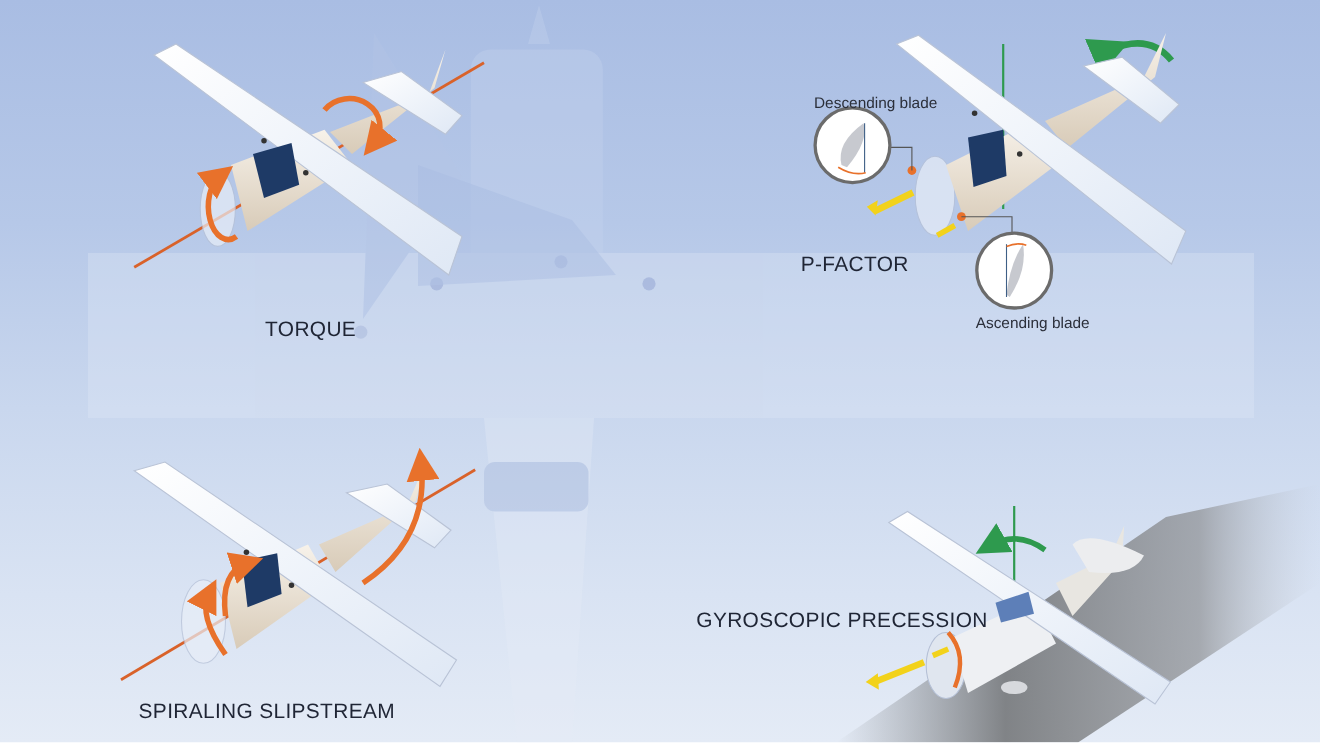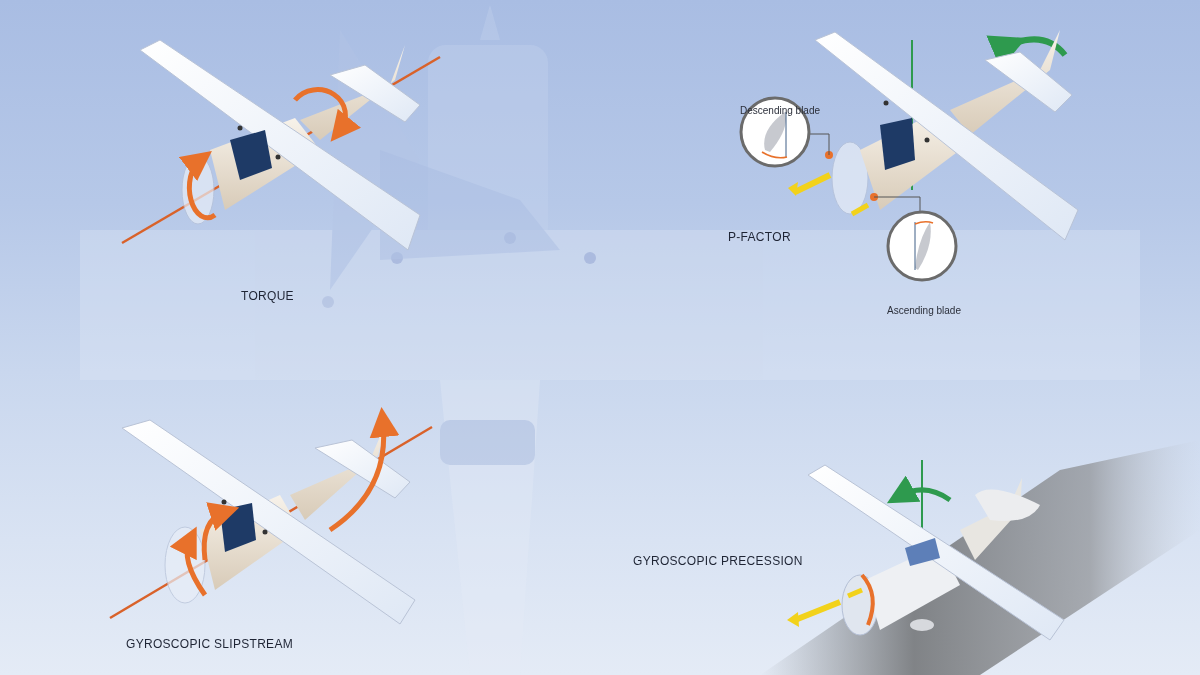--- a/index.html
+++ b/index.html
@@ -1,22 +1,22 @@
 <!DOCTYPE html>
 <html><head>
 <meta charset="utf-8">
 <style>
   html, body { margin:0; padding:0; }
   body { width:1200px; height:675px; overflow:hidden; position:relative;
          font-family:"Liberation Sans", sans-serif; }
   .bg { position:absolute; inset:0;
         background: linear-gradient(180deg, #a9bde3 0%, #b6c8e8 30%, #c9d7ee 55%, #d9e3f3 80%, #e4ebf6 100%); }
   svg.scene { position:absolute; left:0; top:0; }
-  .label { position:absolute; color:#1f2535; font-size:12px; letter-spacing:0.3px; white-space:nowrap; }
-  .small { position:absolute; color:#2b2f3a; font-size:10px; white-space:nowrap;margin-top:20px; }
+  .label { position:absolute; color:#1f2535; font-size:19px; letter-spacing:0.3px; white-space:nowrap; }
+  .small { position:absolute; color:#2b2f3a; font-size:14px; white-space:nowrap; }
 </style>
 </head>
 <body>
 
 <div class="bg"></div>
 
 <svg class="scene" width="1200" height="675" viewBox="0 0 1200 675">
   <defs>
     <linearGradient id="wingG" x1="0" y1="0" x2="1" y2="1">
       <stop offset="0" stop-color="#ffffff"></stop>
@@ -130,14 +130,14 @@
     <path d="M862,590 L848,596" stroke="#f2d21b" stroke-width="5"></path>
     <path d="M862,575 Q880,595 868,625" fill="none" stroke="#e8712b" stroke-width="4"></path>
     <ellipse cx="922" cy="625" rx="12" ry="6" fill="#d7d9dd"></ellipse>
   </g>
 </svg>
 
 <div class="label" style="left:241px; top:260px;margin-top:29px;">TORQUE</div>
 <div class="label" style="left:728px; top:230px;">P-FACTOR</div>
 <div class="small" style="left:740px; top:85px;">Descending blade</div>
 <div class="small" style="left:887px; top:285px;text-align:center;">Ascending blade</div>
-<div class="label" style="left:126px; top:637px;">GYROSCOPIC SLIPSTREAM</div>
+<div class="label" style="left:126px; top:637px;">SPIRALING SLIPSTREAM</div>
 <div class="label" style="left:633px; top:522px;margin-top:32px;">GYROSCOPIC PRECESSION</div>
 
 </body></html>

